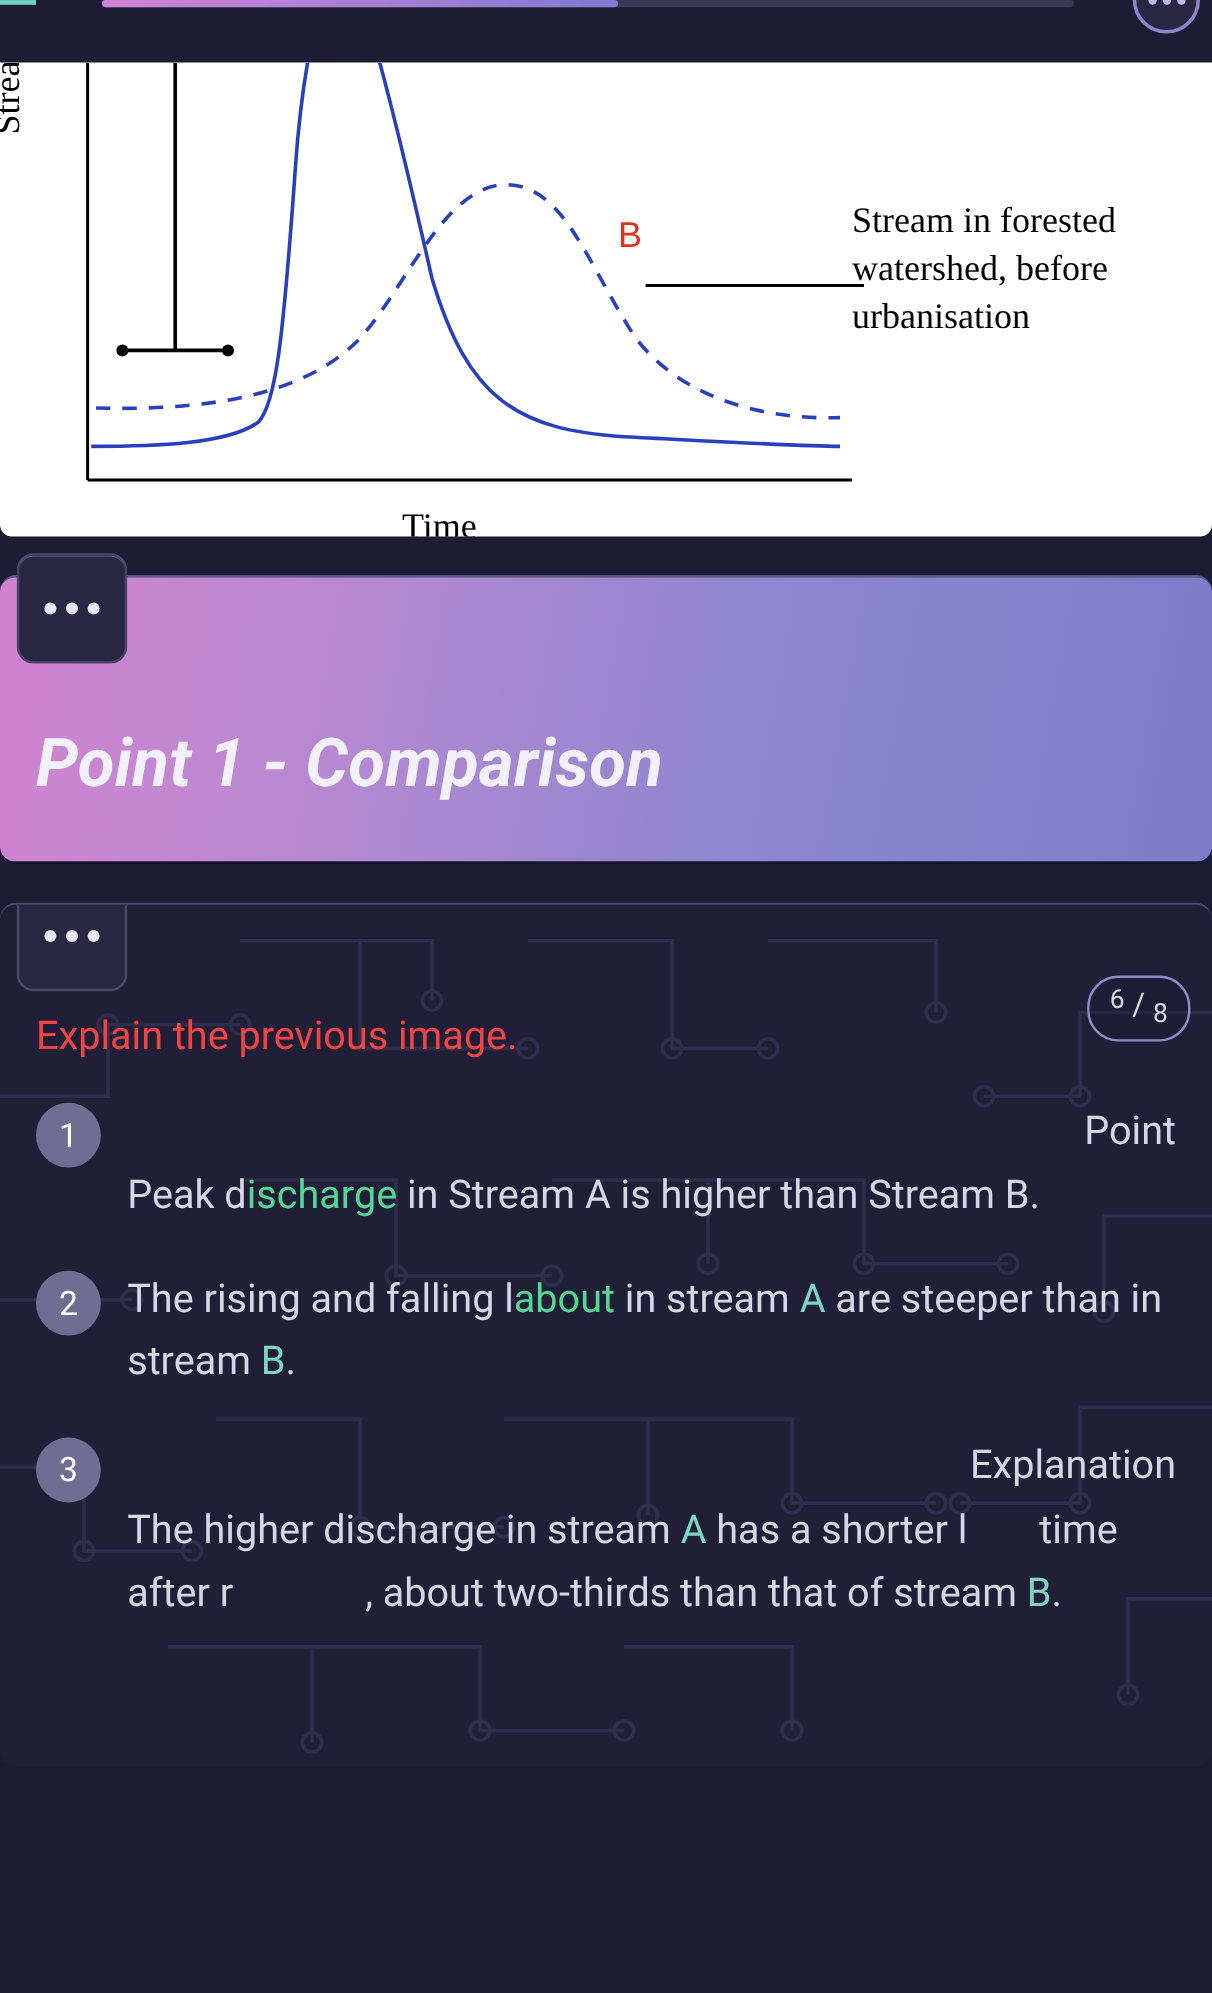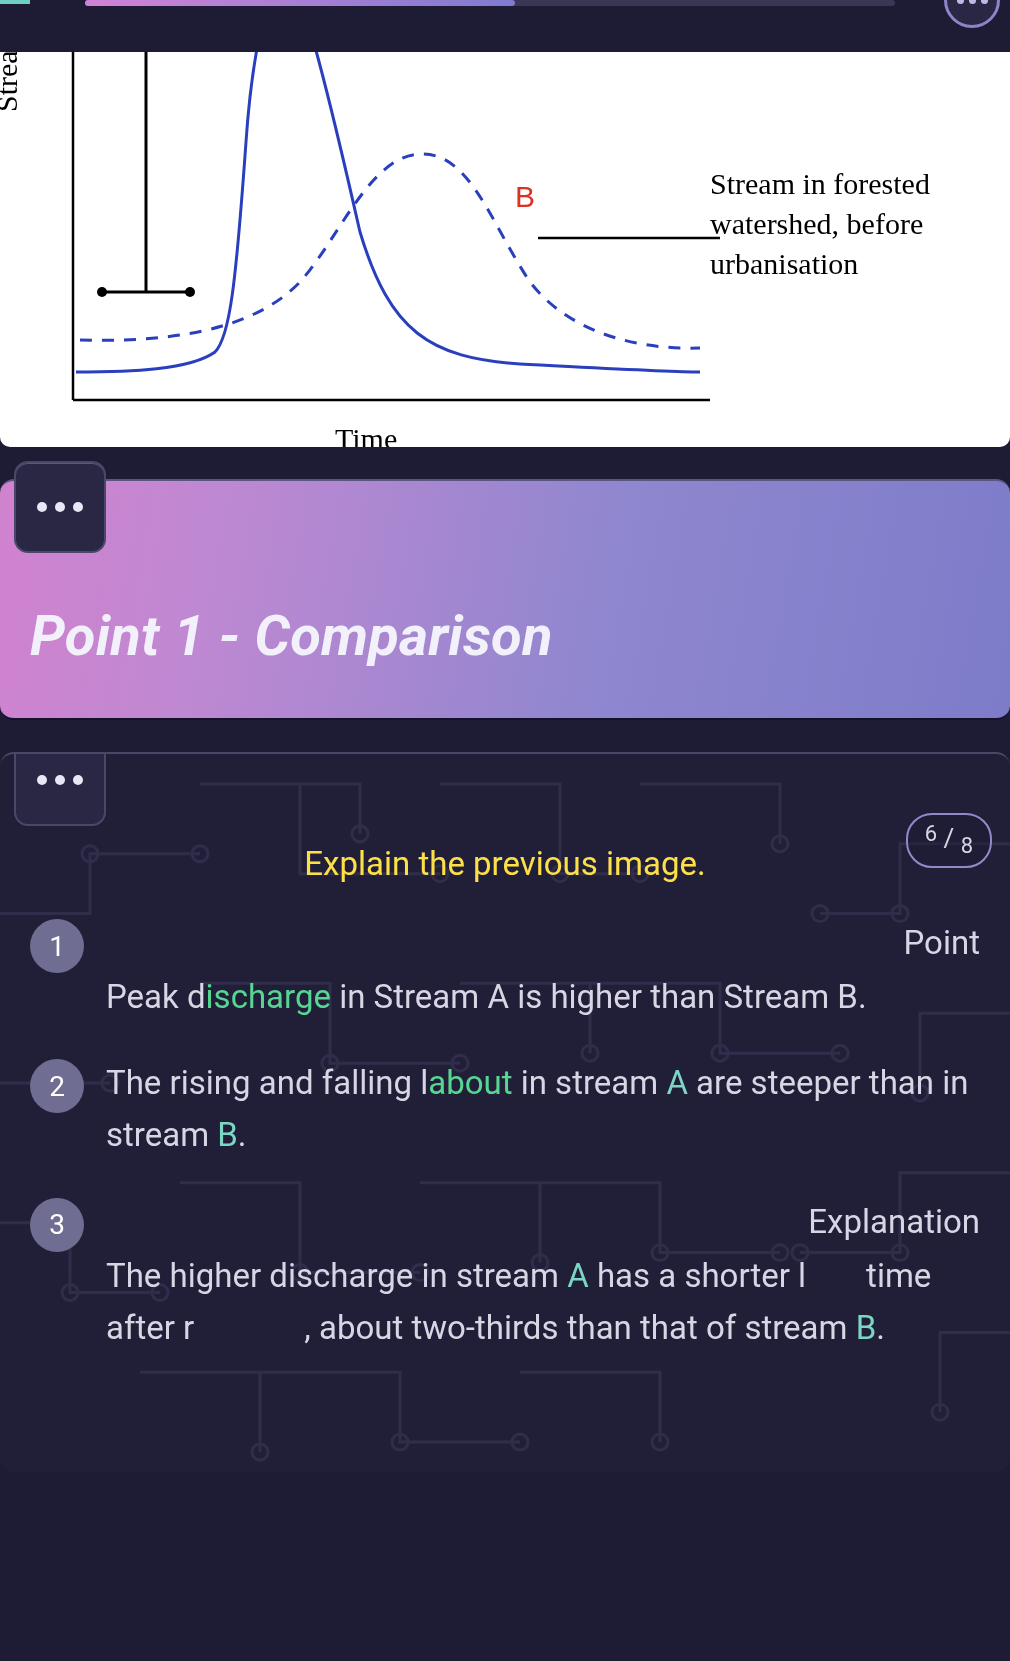--- a/index.html
+++ b/index.html
@@ -171,23 +171,23 @@
     border-radius: 26px;
     font-size: 26px;
     color: #d8d6e4;
     text-align: center;
     background: rgba(30,28,52,0.5);
     margin-top: 41px;
   }
   .page-counter sup { vertical-align: 6px; font-size: 22px; }
   .page-counter sub { vertical-align: -6px; font-size: 22px; }
   .prompt {
-    text-align: center;
+    text-align: left;
     font-size: 33px;
-    color: #fde047;
+    color: #ef4444;
     margin-bottom: 34px;
     position: relative;
     z-index: 2;
   }
   .item {
     display: flex;
     gap: 22px;
     margin-bottom: 34px;
     position: relative;
     z-index: 2;

